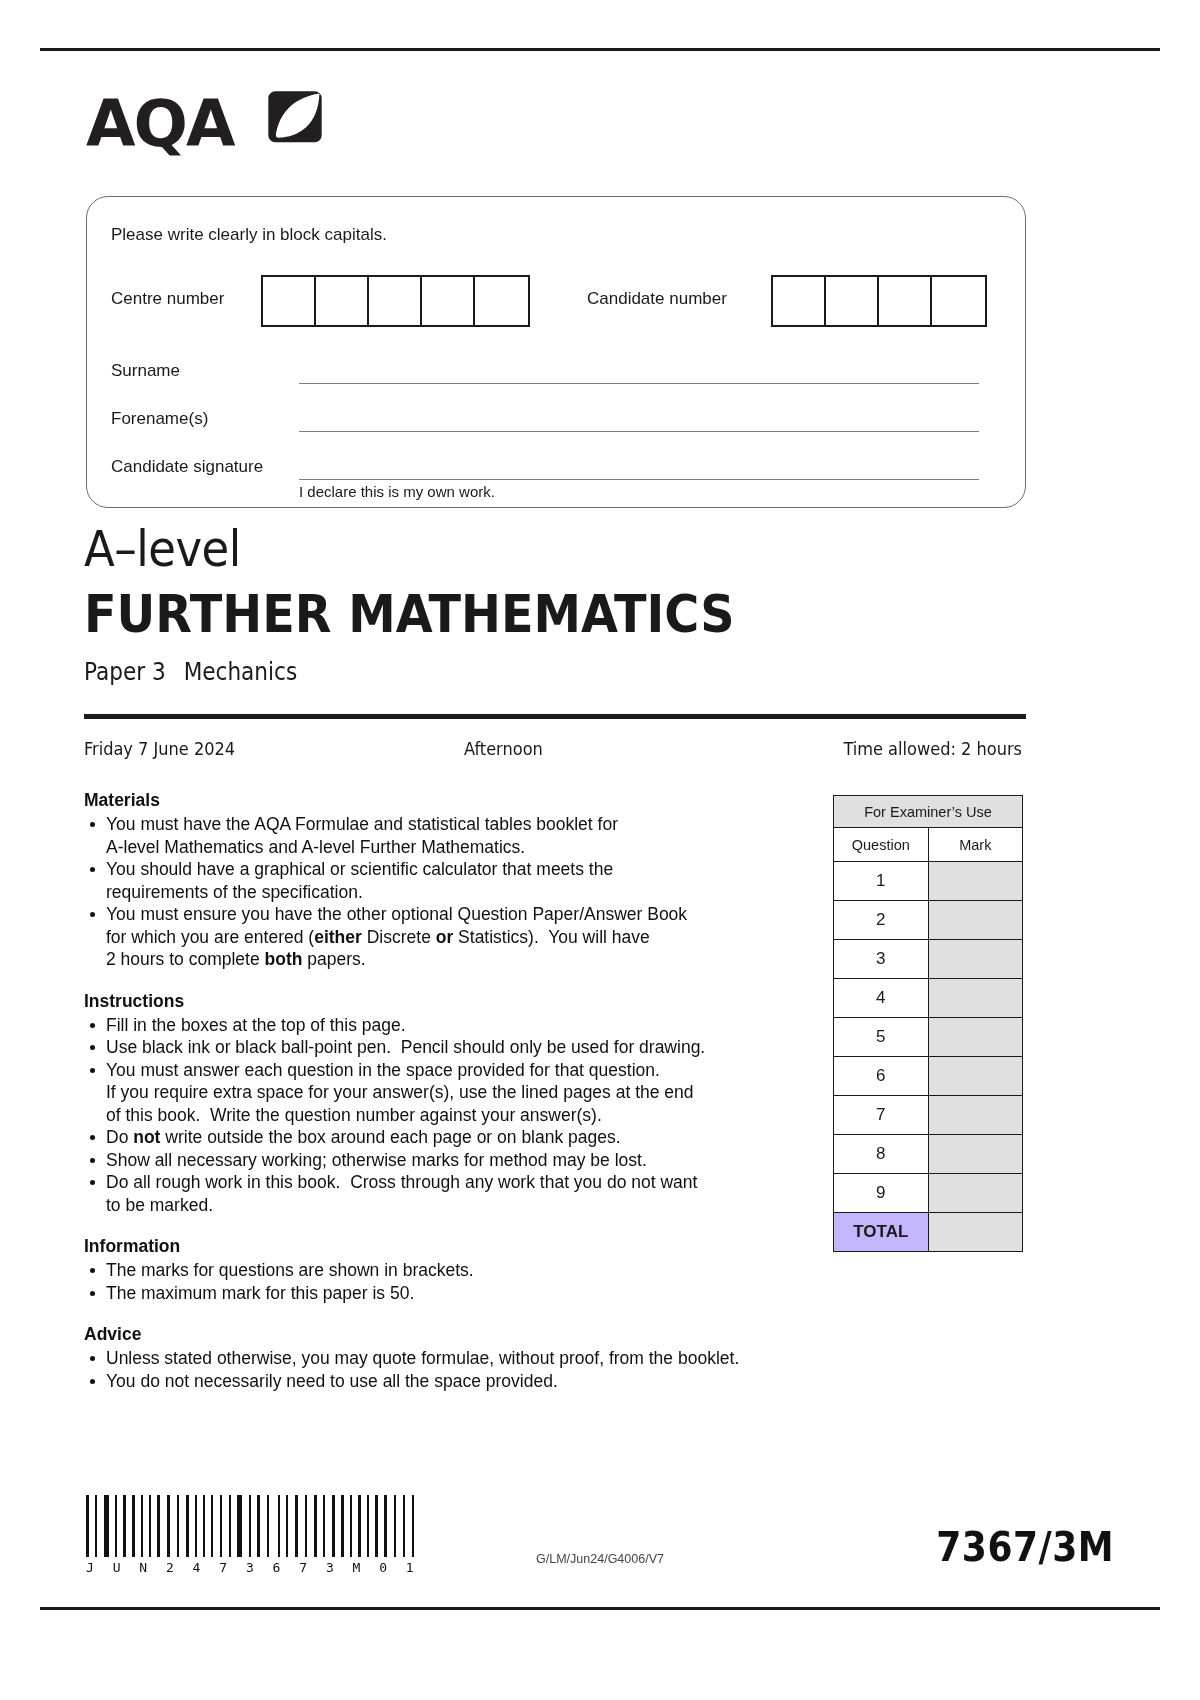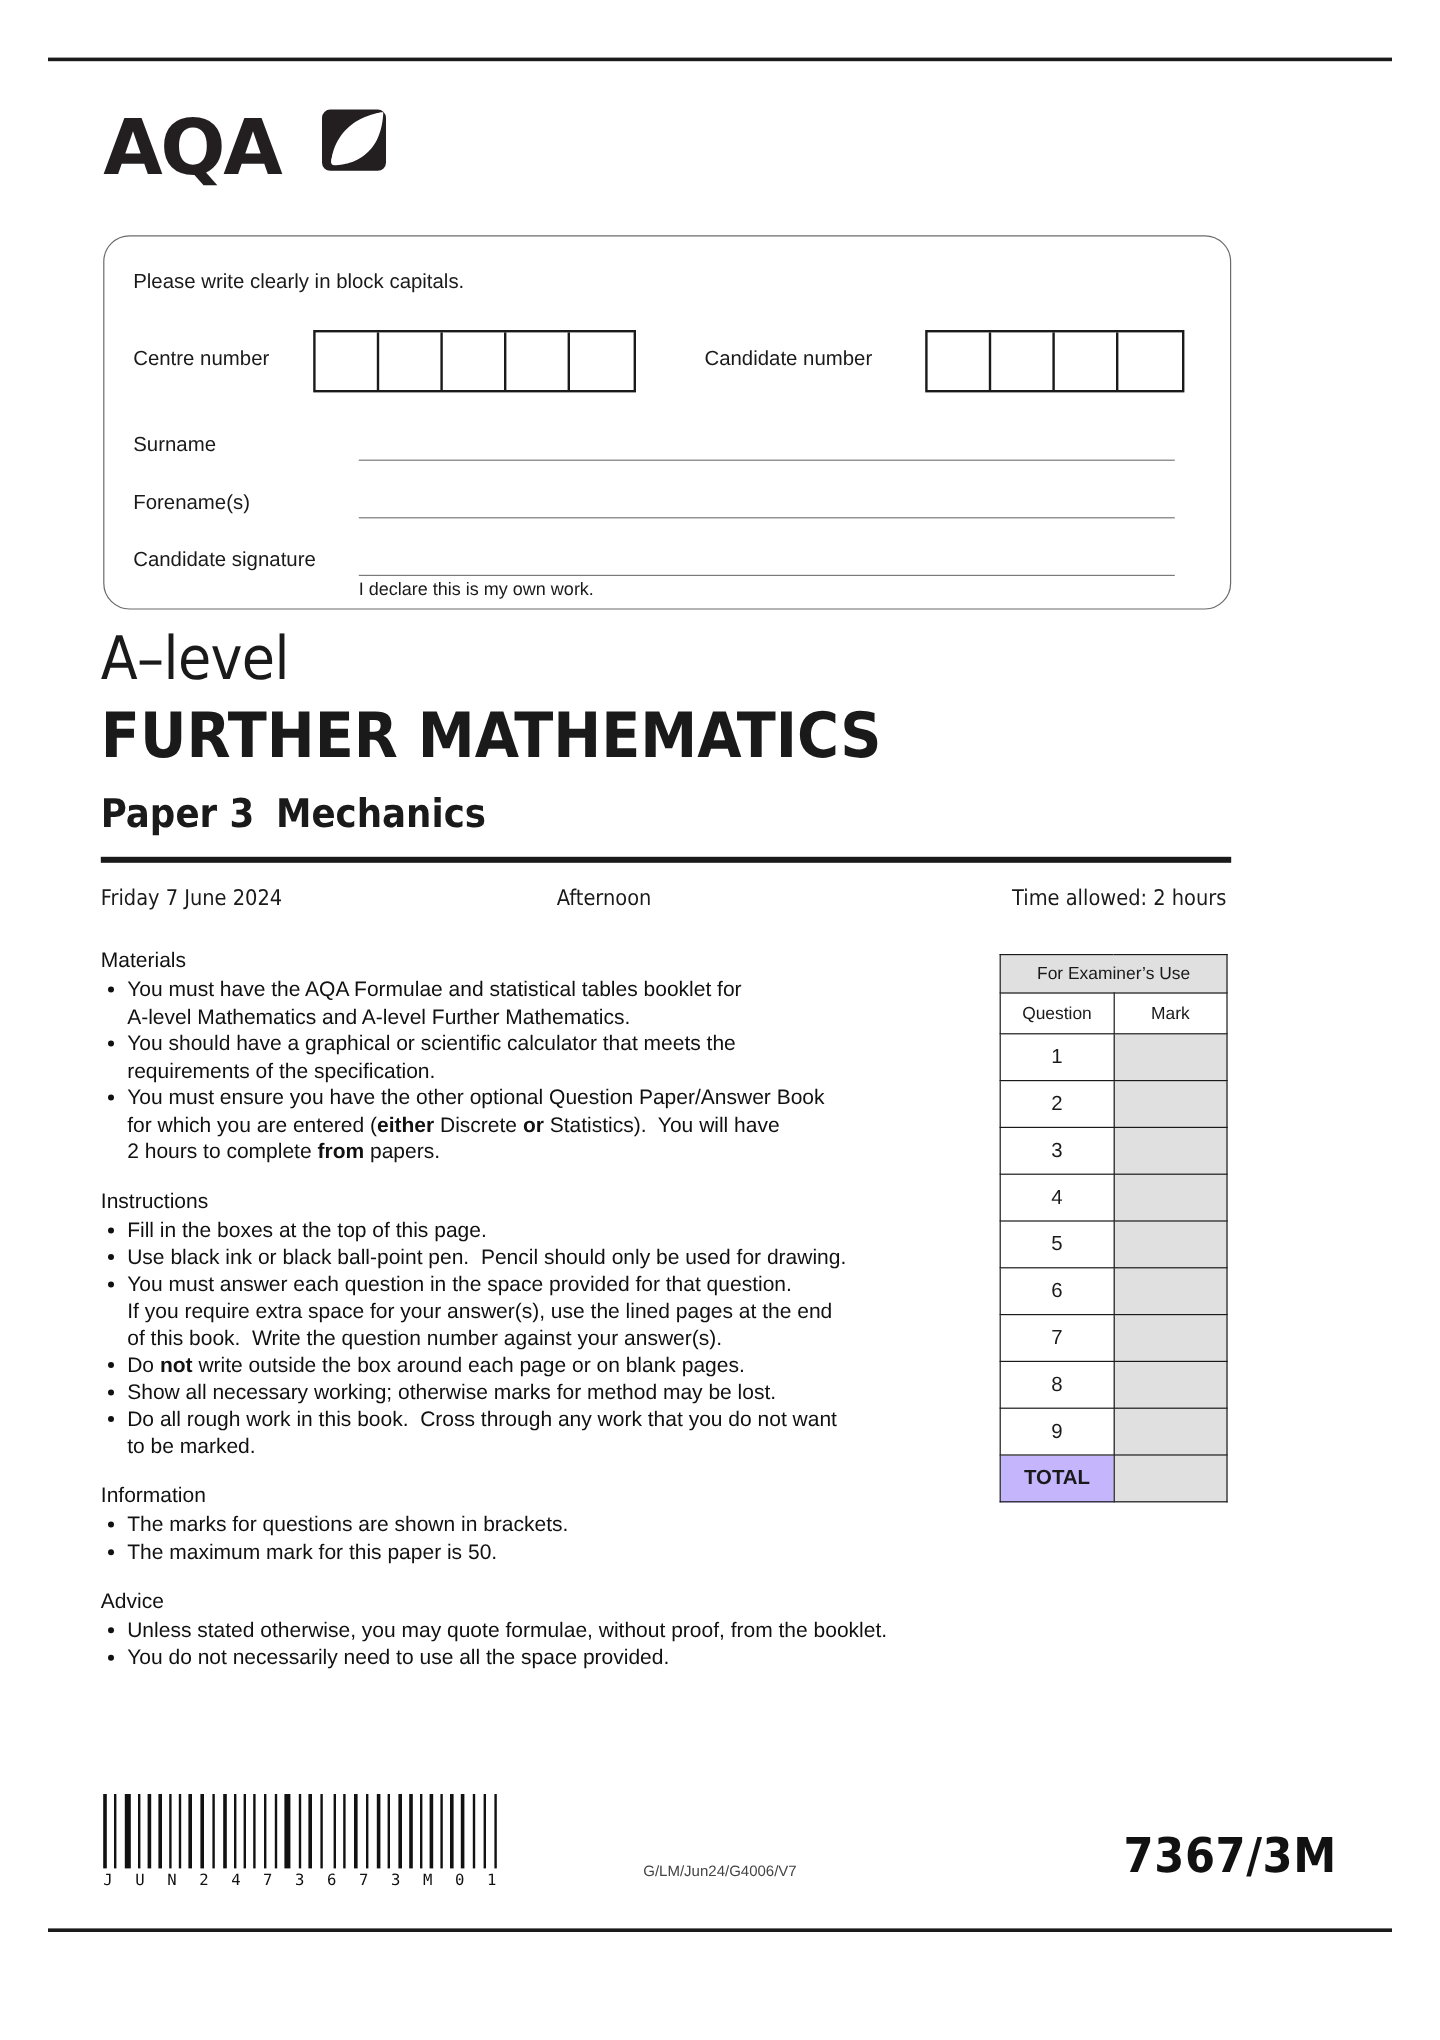--- a/index.html
+++ b/index.html
@@ -136,23 +136,22 @@
     letter-spacing: 0px;
     color: #1a1a1a;
     transform: scaleX(1.02);
     transform-origin: left center;
   }
   .t-paper {
     position: absolute;
     left: 84px;
     top: 658px;
     font-family: "DejaVu Sans Condensed", "Liberation Sans Narrow", "Liberation Sans", sans-serif;
-    font-size: 33px;
-    color: #1a1a1a;
-    font-weight: bold;
+    font-size: 24px;
+    color: #1a1a1a;
   }
   .t-paper .gap { display: inline-block; width: 18px; }
 
   .thick-rule {
     position: absolute;
     left: 84px;
     top: 714px;
     width: 942px;
     height: 5px;
     background: #1a1a1a;
@@ -174,21 +173,21 @@
 
   
   .leftcol {
     position: absolute;
     left: 84px;
     top: 790px;
     width: 730px;
   }
   .sec-head {
     font-size: 17.5px;
-    font-weight: 400;
+    font-weight: 700;
     color: #111;
     margin-top: 20px;
     margin-bottom: 2px;
   }
   .sec-head.first { margin-top: 0; }
   ul.bullets {
     list-style: none;
     margin: 0;
     padding: 0;
   }
@@ -359,21 +358,21 @@
     <span class="d-session">Afternoon</span>
     <span class="d-time">Time allowed: 2 hours</span>
   </div>
 
   <div class="leftcol">
 
     <div class="sec-head first">Materials</div>
     <ul class="bullets">
       <li>You must have the AQA Formulae and statistical tables booklet for<br>A-level Mathematics and A-level Further Mathematics.</li>
       <li>You should have a graphical or scientific calculator that meets the<br>requirements of the specification.</li>
-      <li>You must ensure you have the other optional Question Paper/Answer Book<br>for which you are entered (<b>either</b> Discrete <b>or</b> Statistics).&nbsp; You will have<br>2 hours to complete <b>from</b> papers.</li>
+      <li>You must ensure you have the other optional Question Paper/Answer Book<br>for which you are entered (<b>either</b> Discrete <b>or</b> Statistics).&nbsp; You will have<br>2 hours to complete <b>both</b> papers.</li>
     </ul>
 
     <div class="sec-head">Instructions</div>
     <ul class="bullets">
       <li>Fill in the boxes at the top of this page.</li>
       <li>Use black ink or black ball-point pen.&nbsp; Pencil should only be used for drawing.</li>
       <li>You must answer each question in the space provided for that question.<br>If you require extra space for your answer(s), use the lined pages at the end<br>of this book.&nbsp; Write the question number against your answer(s).</li>
       <li>Do <b>not</b> write outside the box around each page or on blank pages.</li>
       <li>Show all necessary working; otherwise marks for method may be lost.</li>
       <li>Do all rough work in this book.&nbsp; Cross through any work that you do not want<br>to be marked.</li>

